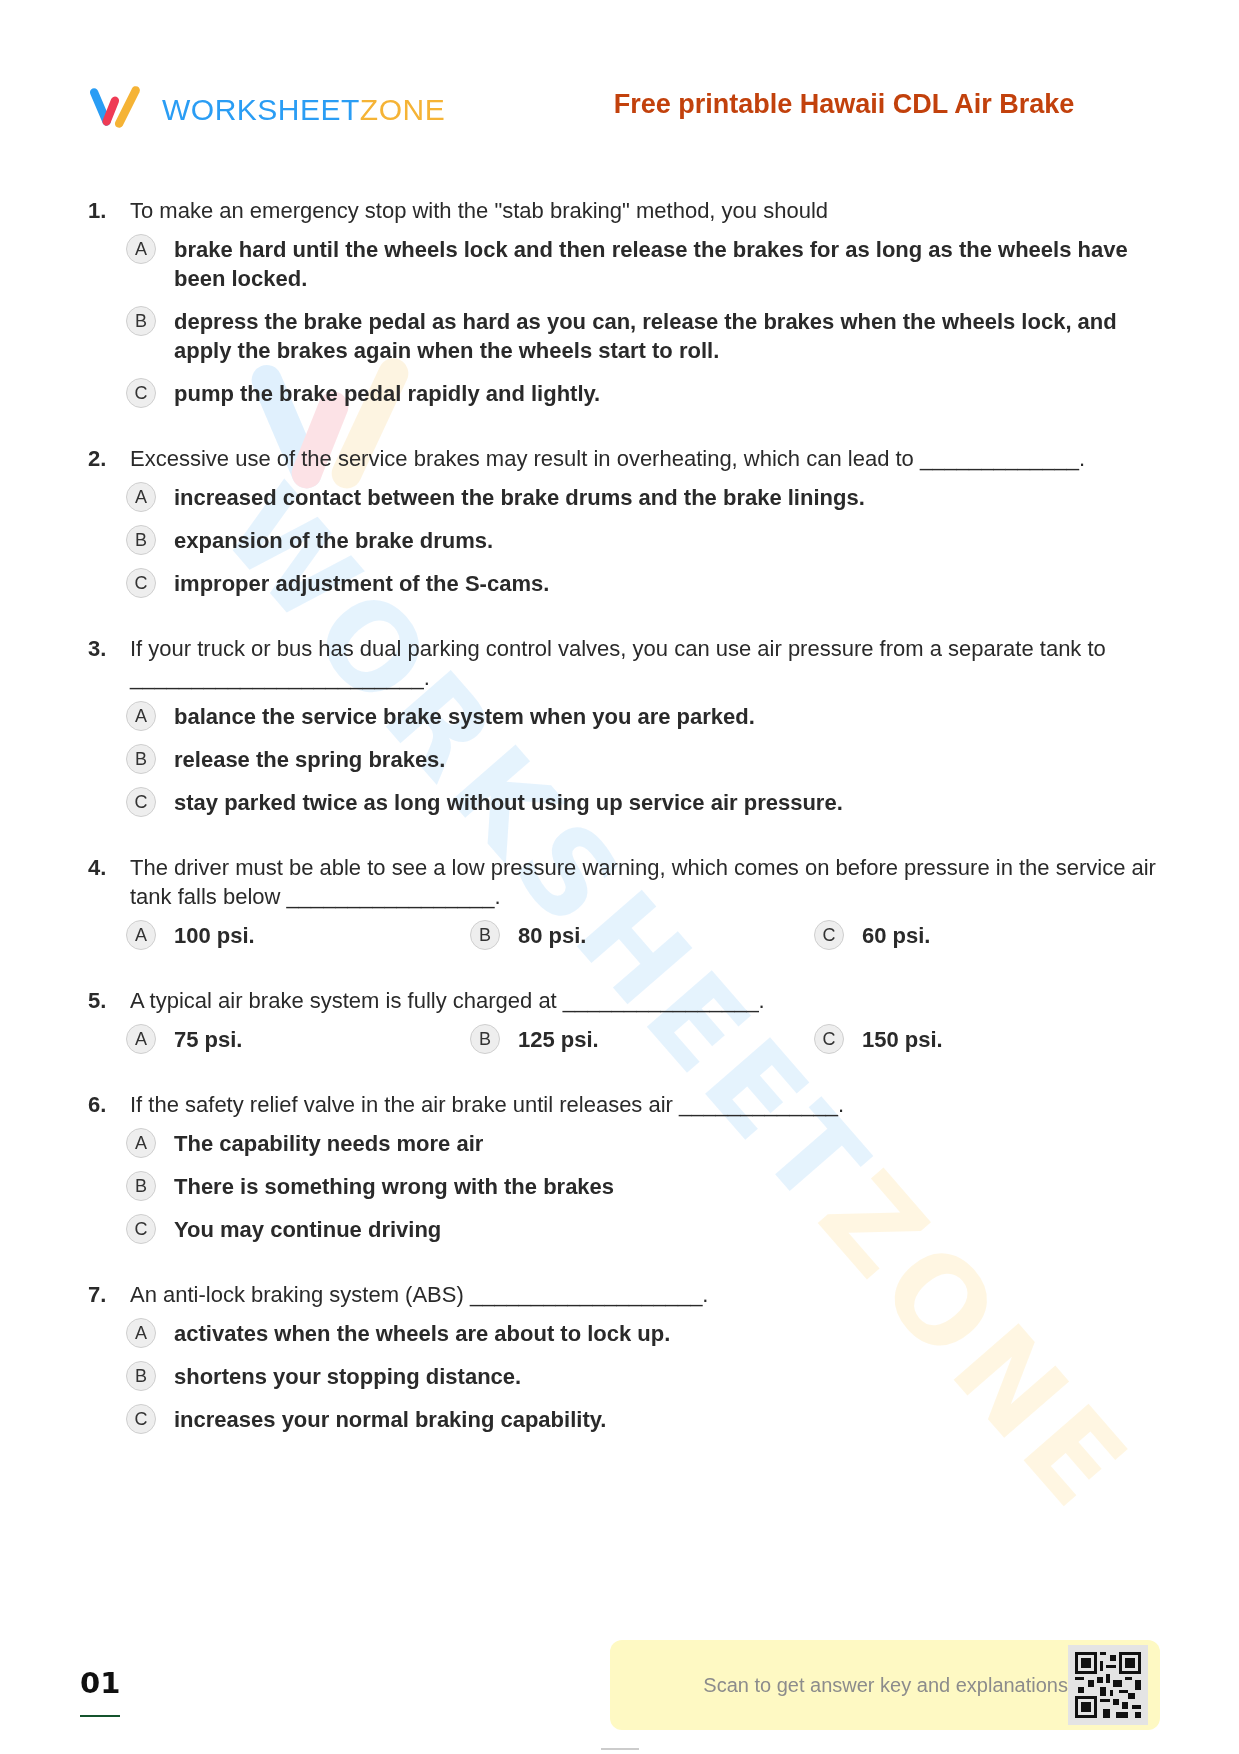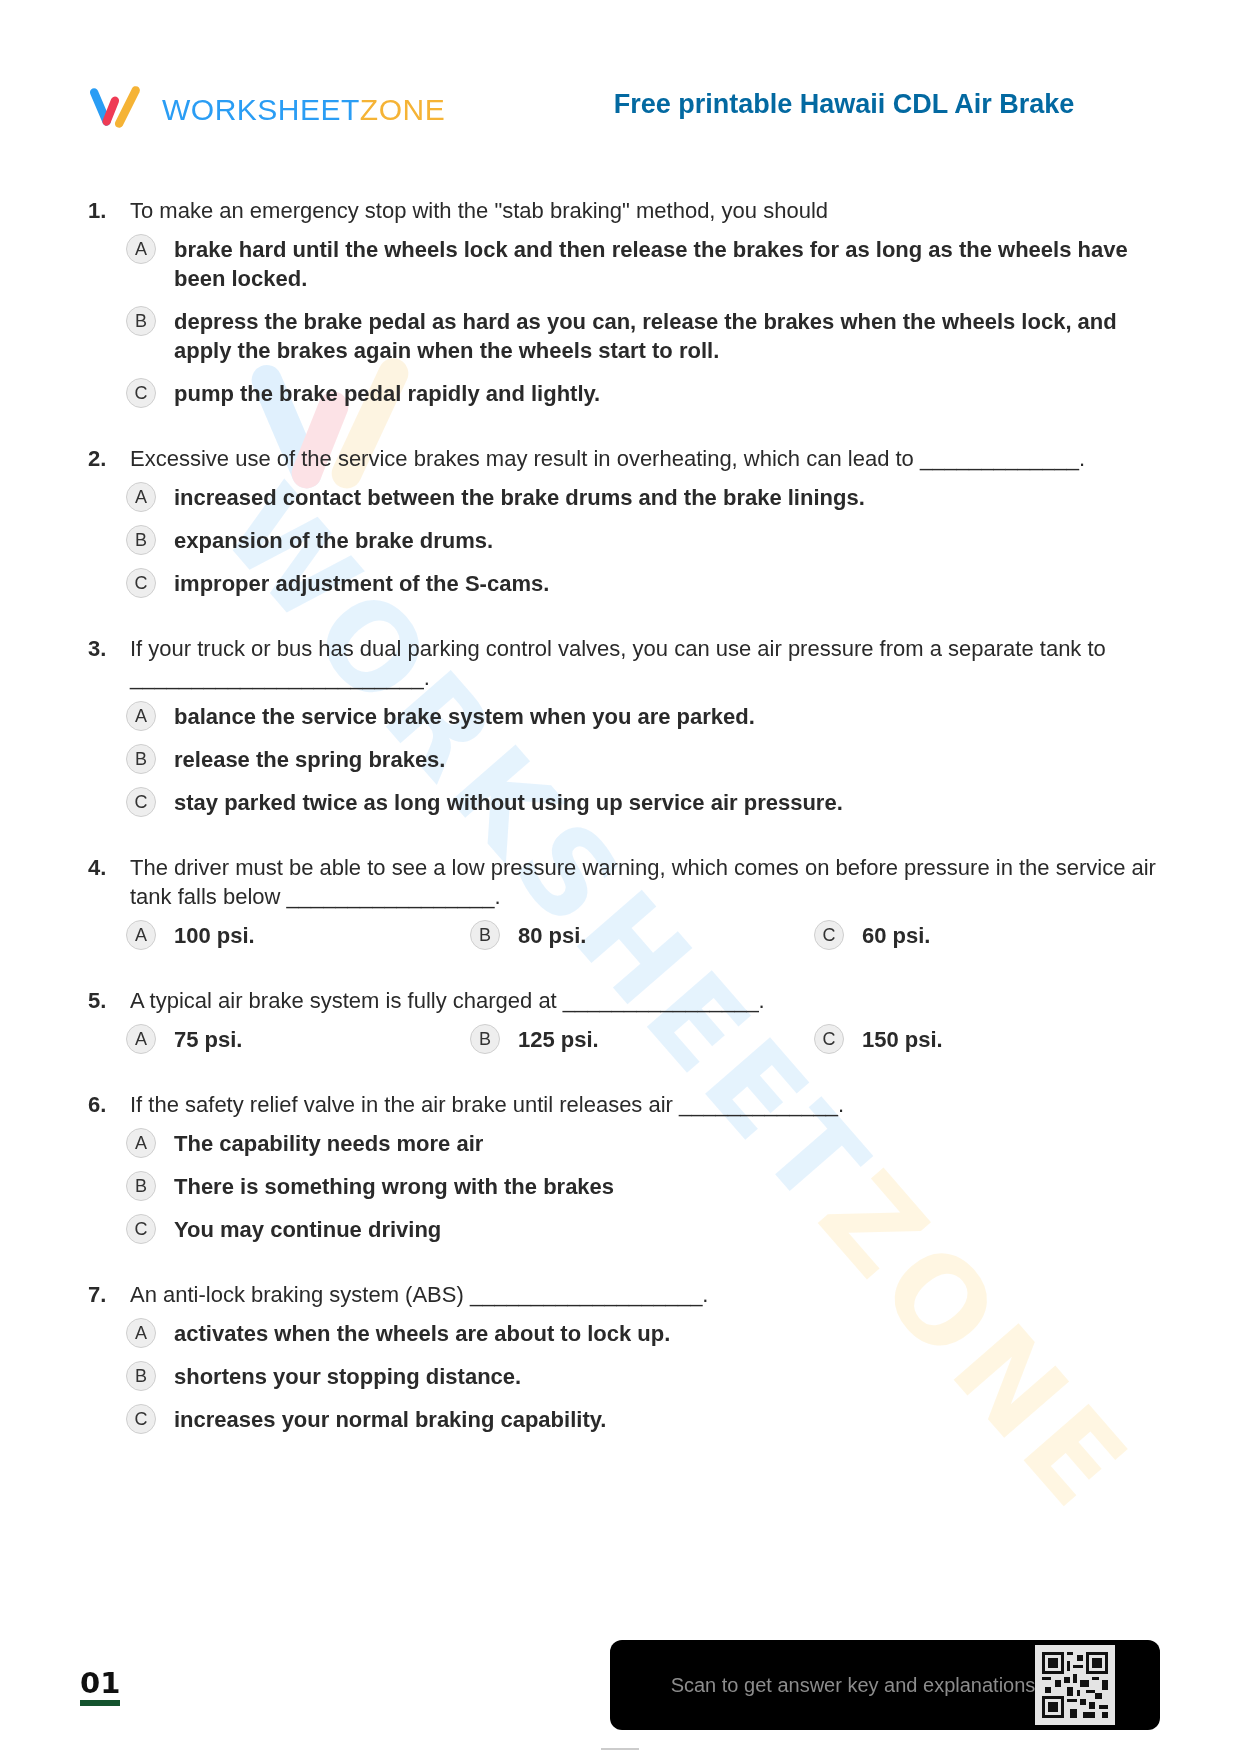--- a/index.html
+++ b/index.html
@@ -18,21 +18,21 @@
   .watermark .w2 { color: #ffb300; }
   .wm-logo { position: absolute; left: 240px; top: 330px; opacity: 0.14; pointer-events: none; }
 
   .header { position: absolute; top: 80px; left: 84px; right: 84px; height: 90px; }
   .logo { position: absolute; left: 0; top: 2px; display: flex; align-items: center; }
   .logo-text { font-family: "Liberation Sans", sans-serif; font-size: 30px; letter-spacing: 0.5px; margin-left: 12px; margin-top: 4px; }
   .logo-text .blue { color: #2a9df4; }
   .logo-text .orange { color: #f5b335; }
   .title {
     position: absolute; left: 460px; width: 600px; top: 4px; text-align: center;
-    font-family: "Liberation Sans", sans-serif; font-weight: bold; font-size: 27px; line-height: 40px; color: #0369a1;
+    font-family: "Liberation Sans", sans-serif; font-weight: bold; font-size: 27px; line-height: 40px; color: #c2410c;
   }
 
   .questions { position: absolute; left: 84px; top: 196px; width: 1090px; }
   .question { margin-bottom: 36px; }
   .q-line { display: flex; font-family: "Liberation Sans", sans-serif; font-size: 22px; line-height: 29px; color: #2a2a2a; }
   .q-num { width: 42px; font-weight: bold; flex-shrink: 0; text-align: left; padding-left: 4px; }
   .q-text { flex: 1; }
   .opts { margin-left: 42px; margin-top: 10px; }
   .opt { display: flex; align-items: flex-start; margin-bottom: 14px; font-family: "Liberation Sans", sans-serif; font-size: 22px; line-height: 29px; color: #2a2a2a; }
   .opt:last-child { margin-bottom: 0; }
@@ -40,25 +40,25 @@
     width: 30px; height: 30px; border-radius: 50%; background: #eeeeee; border: 1px solid #cfcfcf;
     box-sizing: border-box; flex-shrink: 0; display: flex; align-items: center; justify-content: center;
     font-size: 18px; color: #333; margin-right: 18px; margin-top: -1px;
   }
   .opt-text { flex: 1; font-weight: bold; }
   .opts.row { display: flex; }
   .opts.row .opt { width: 344px; margin-bottom: 0; }
 
   .page-num {
     position: absolute; left: 80px; top: 1668px; font-family: "DejaVu Sans", sans-serif; font-weight: bold;
-    font-size: 29px; color: #111; border-bottom: 6px solid #14532d; line-height: 30px; padding-bottom: 2px;
+    font-size: 29px; color: #111; border-bottom: 2px solid #14532d; line-height: 30px; padding-bottom: 17px;
   }
   .scan-box {
-    position: absolute; left: 610px; top: 1640px; width: 550px; height: 90px; background: #000000; border-radius: 12px;
-    display: flex; align-items: center; justify-content: center; box-sizing: border-box; padding: 0 12px 0 28px;
+    position: absolute; left: 610px; top: 1640px; width: 550px; height: 90px; background: #fef9c3; border-radius: 12px;
+    display: flex; align-items: center; justify-content: flex-end; box-sizing: border-box; padding: 0 12px 0 28px;
   }
   .scan-text { font-family: "Liberation Sans", sans-serif; font-size: 20px; color: #8c8c8c; }
   .qr { width: 80px; height: 80px; background: #e4e4e4; display: flex; align-items: center; justify-content: center; }
   .bottom-mark { position: absolute; left: 601px; top: 1748px; width: 38px; height: 2px; background: #cccccc; }
 </style>
 </head>
 <body>
 
 <div class="wm-logo">
   <svg width="200" height="200" viewBox="0 0 60 50">

